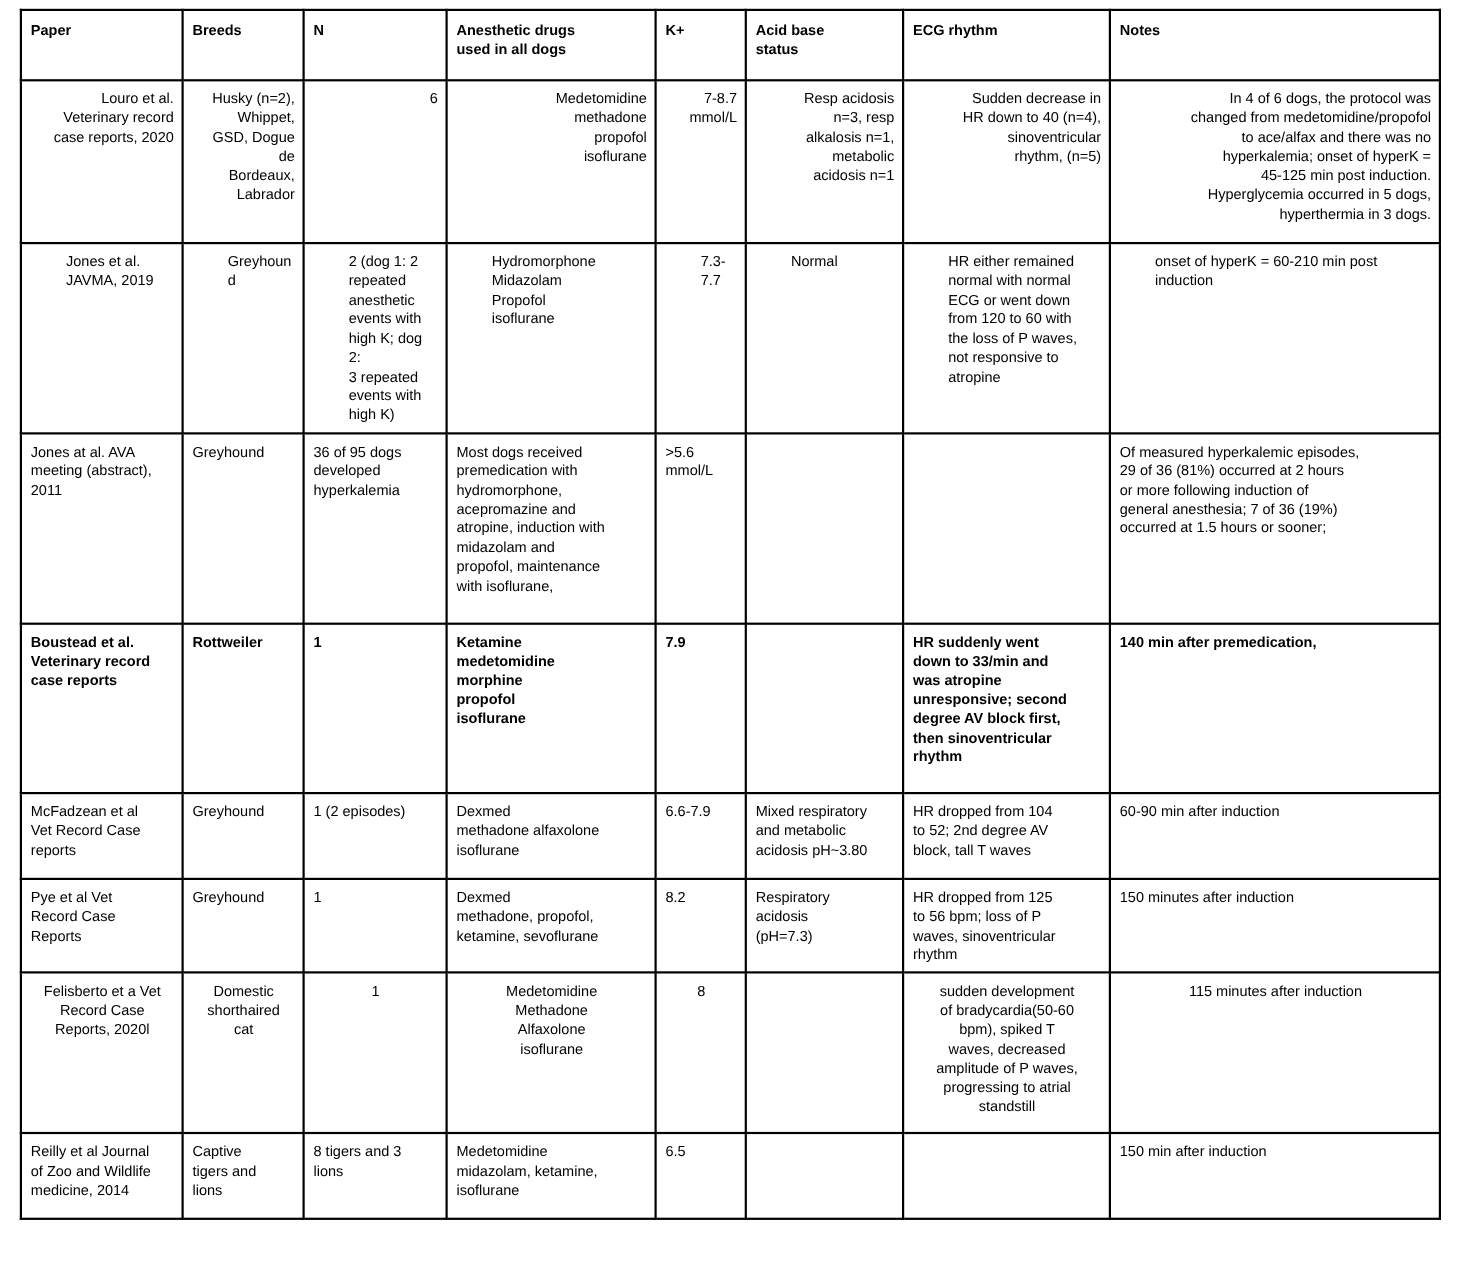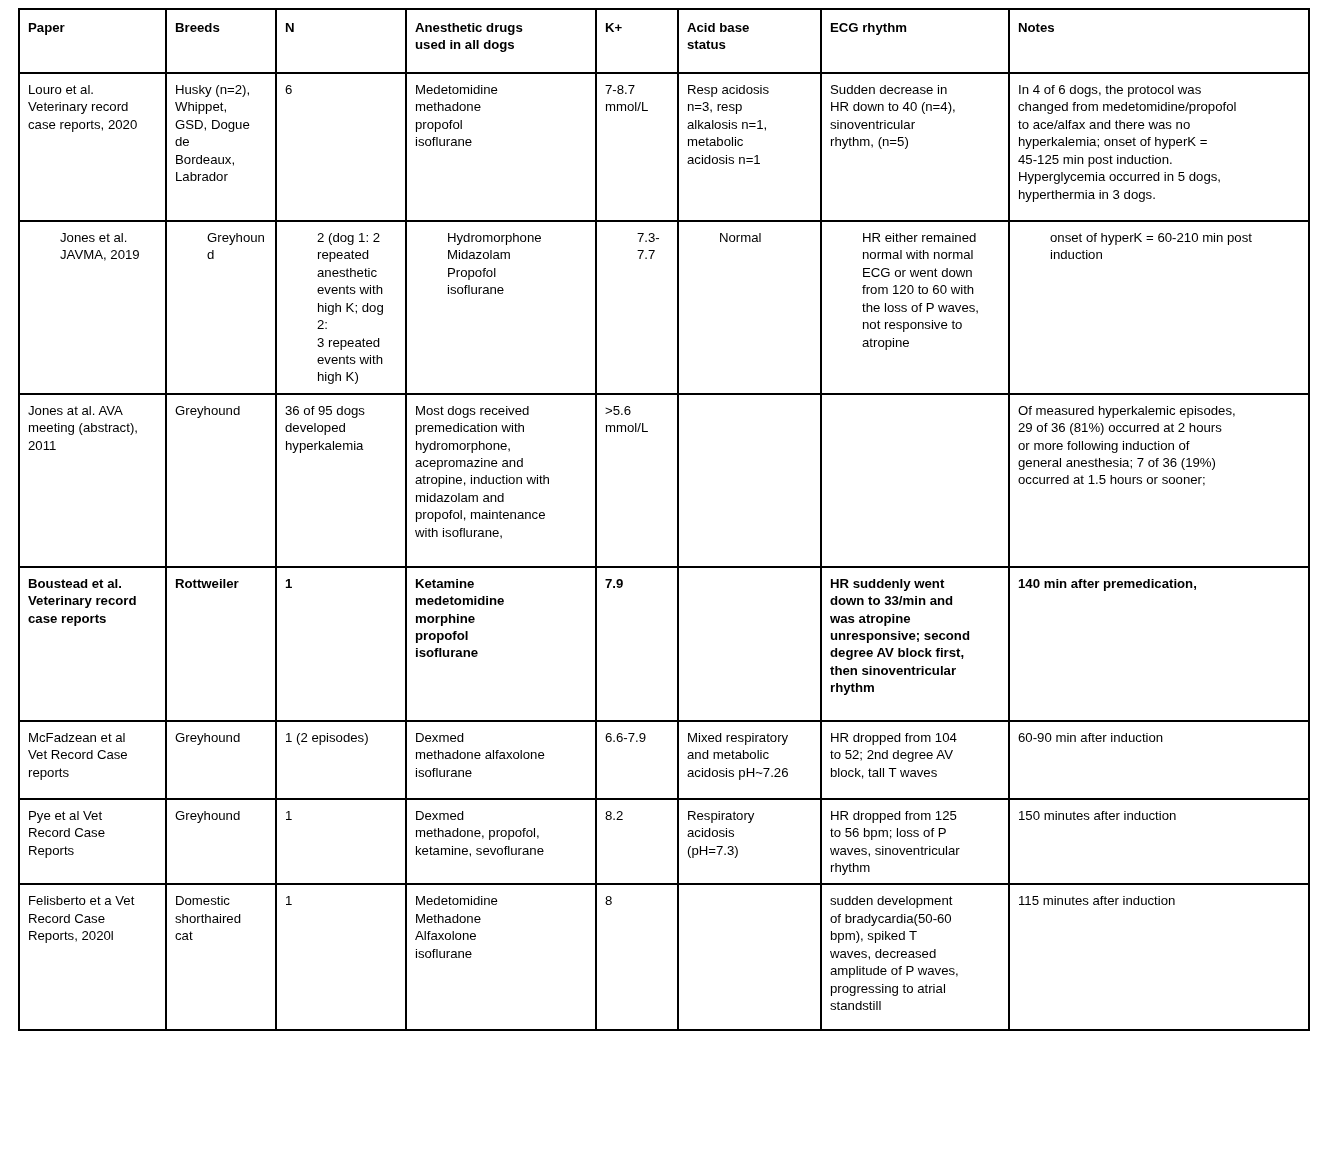--- a/index.html
+++ b/index.html
@@ -47,27 +47,27 @@
   col.c1 { width: 110px; }
   col.c2 { width: 130px; }
   col.c3 { width: 190px; }
   col.c4 { width: 82px; }
   col.c5 { width: 143px; }
   col.c6 { width: 188px; }
   col.c7 { width: 300px; }
 
   
   tr.h-head th { height: 44px; margin-top: 34px; }
-  tr.r0 td { height: 132px; }
+  tr.r0 td { height: 132px; text-align: right; }
   tr.r1 td { height: 152px; padding-left: 40px; }
   tr.r2 td { height: 157px; }
   tr.r3 td { height: 138px; font-weight: bold; }
   tr.r4 td { height: 62px; }
   tr.r5 td { height: 62px; margin-top: 32px; }
-  tr.r6 td { height: 130px; }
+  tr.r6 td { height: 130px; text-align: center; }
   tr.r7 td { height: 62px; }
 </style>
 </head>
 <body>
 
 <div class="page">
   <table class="data-table">
     <colgroup>
       <col class="c0">
         <col class="c1">
@@ -208,21 +208,21 @@
 Vet Record Case
 reports</td>
         <td>Greyhound</td>
         <td>1 (2 episodes)</td>
         <td>Dexmed
 methadone alfaxolone
 isoflurane</td>
         <td>6.6-7.9</td>
         <td>Mixed respiratory
 and metabolic
-acidosis pH~7.26</td>
+acidosis pH~3.80</td>
         <td>HR dropped from 104
 to 52; 2nd degree AV
 block, tall T waves</td>
         <td>60-90 min after induction</td>
       </tr>
       <tr class="r5">
         <td>Pye et al Vet
 Record Case
 Reports</td>
         <td>Greyhound</td>
@@ -256,15 +256,32 @@
         <td></td>
         <td>sudden development
 of bradycardia(50-60
 bpm), spiked T
 waves, decreased
 amplitude of P waves,
 progressing to atrial
 standstill</td>
         <td>115 minutes after induction</td>
       </tr>
+      <tr class="r7">
+        <td>Reilly et al Journal
+of Zoo and Wildlife
+medicine, 2014</td>
+        <td>Captive
+tigers and
+lions</td>
+        <td>8 tigers and 3
+lions</td>
+        <td>Medetomidine
+midazolam, ketamine,
+isoflurane</td>
+        <td>6.5</td>
+        <td></td>
+        <td></td>
+        <td>150 min after induction</td>
+      </tr>
     </tbody>
   </table>
 </div>
 
 </body></html>

